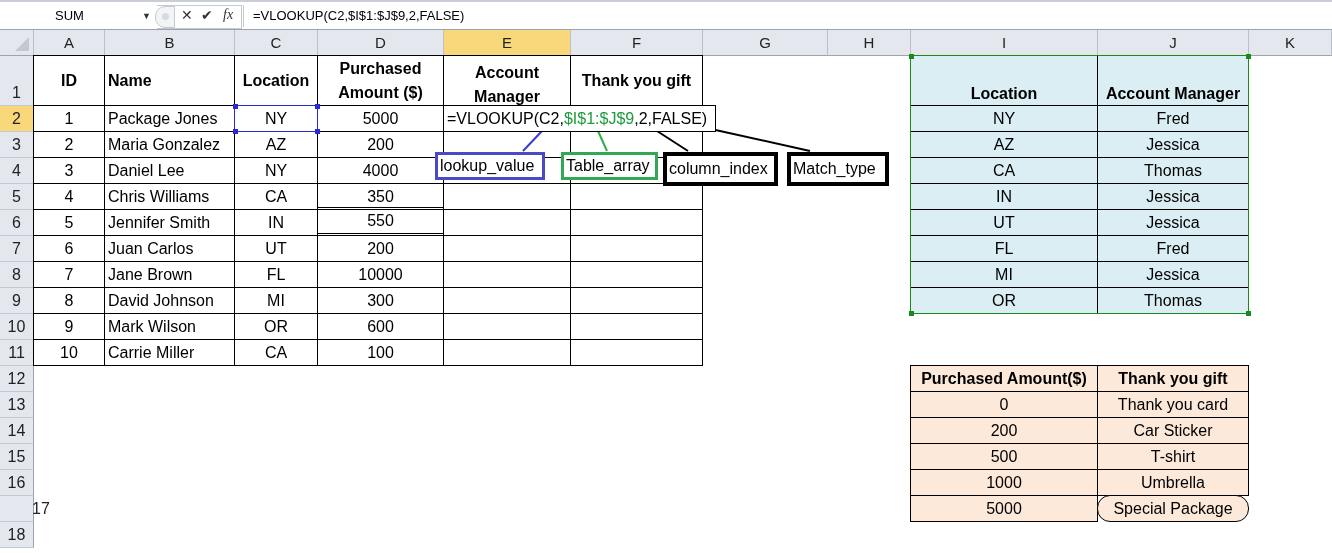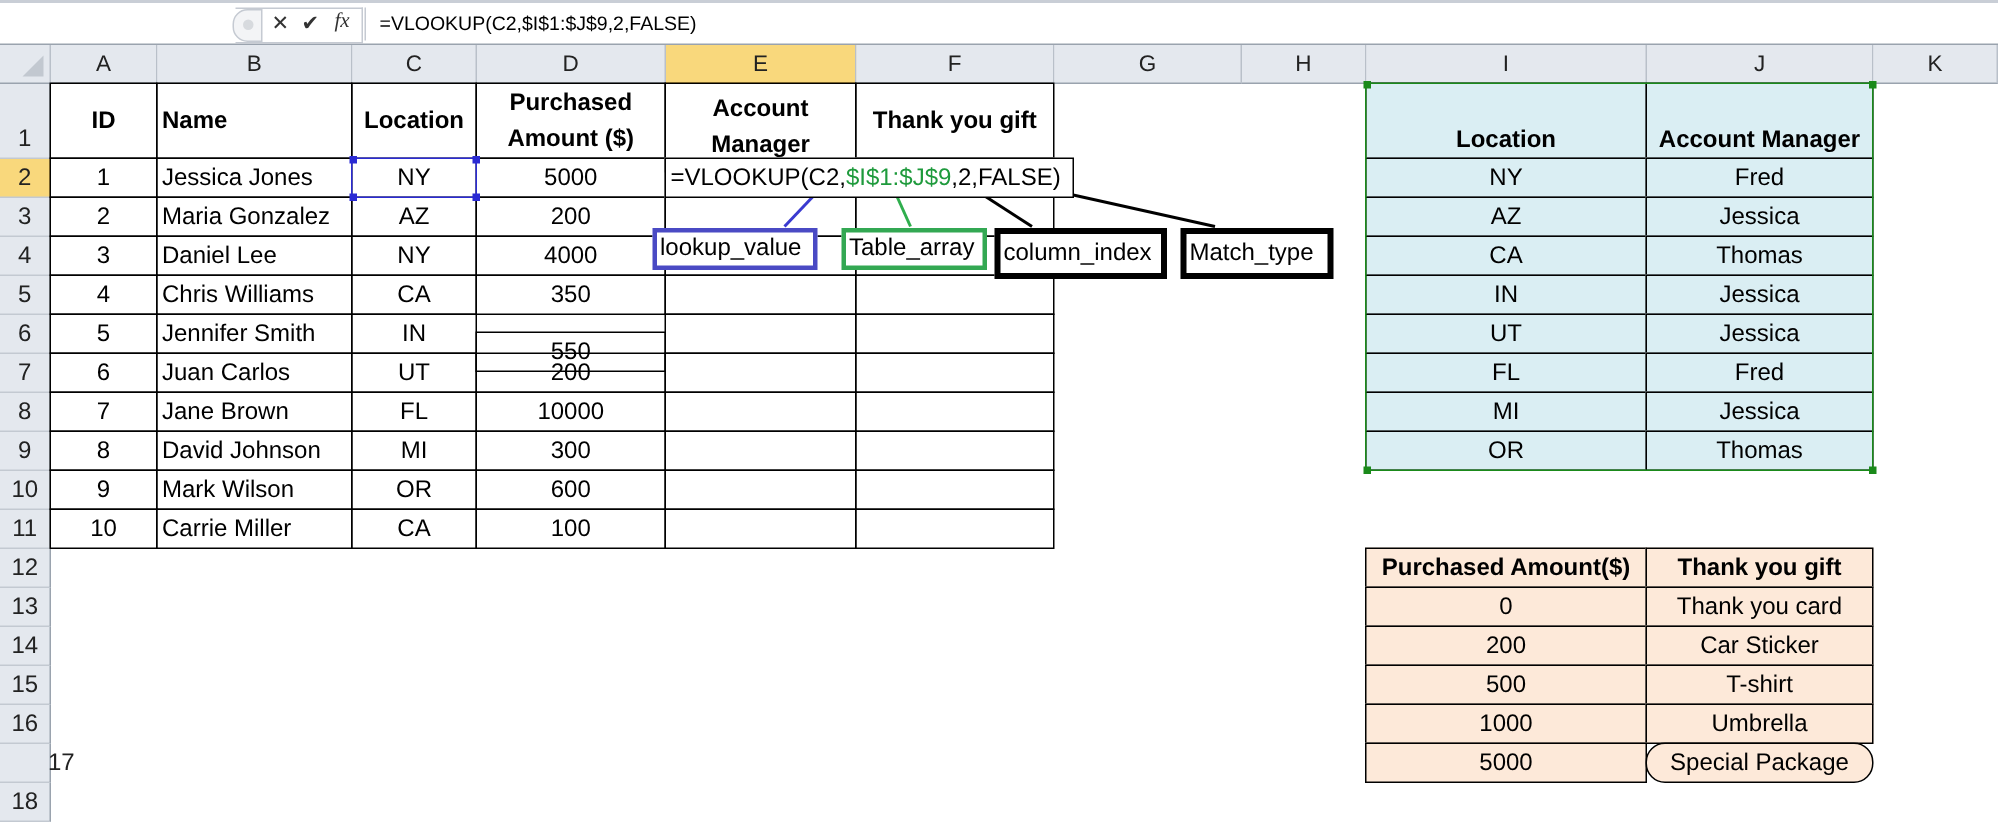--- a/index.html
+++ b/index.html
@@ -38,20 +38,24 @@
   .b { border:1px solid #000; }
   .blue-bg { background:#daeef3; }
   .peach-bg { background:#fde9d9; }
   .ann { position:absolute; box-sizing:border-box; font-size:16px; line-height:22px; padding:0 2px; background:#fff; white-space:nowrap; }
   svg.lines { position:absolute; left:0; top:0; pointer-events:none; }
 </style>
 </head>
 <body>
 
 <div class="fbar">
+  <div class="namebox">
+    <span class="nm">SUM</span>
+    <span class="dd">▼</span>
+  </div>
   <div class="fbtns">
     <div class="circ"></div>
     <span style="left:24px">✕</span>
     <span style="left:44px">✔</span>
     <span style="left:66px;font-style:italic;font-family:'Liberation Serif',serif;">fx</span>
   </div>
   <div class="formula">=VLOOKUP(C2,$I$1:$J$9,2,FALSE)</div>
 </div>
 
 <div class="corner"></div>
@@ -93,21 +97,21 @@
     <div class="cell b bold left" style="left: 104px; width: 131px; top: 55px; height: 51px;">Name</div>
     <div class="cell b bold" style="left: 234px; width: 84px; top: 55px; height: 51px;">Location</div>
     <div class="cell b bold" style="left: 317px; width: 127px; top: 55px; height: 51px;">
       <div style="text-align:center;line-height:24px"><span>Purchased</span><br><span>Amount ($)</span></div>
     </div>
     <div class="cell b bold" style="left: 443px; width: 128px; top: 55px; height: 60px;">
       <div style="text-align:center;line-height:24px"><span>Account</span><br><span>Manager</span></div>
     </div>
     <div class="cell b bold" style="left: 570px; width: 133px; top: 55px; height: 51px;">Thank you gift</div>
     <div class="cell b" style="left: 33px; width: 72px; top: 105px; height: 27px;">1</div>
-    <div class="cell b left" style="left: 104px; width: 131px; top: 105px; height: 27px;">Jessica Jones</div>
+    <div class="cell b left" style="left: 104px; width: 131px; top: 105px; height: 27px;">Package Jones</div>
     <div class="cell b" style="left: 234px; width: 84px; top: 105px; height: 27px; border: 1px solid rgb(42, 42, 212); z-index: 3;">NY</div>
     <div class="cell b" style="left: 317px; width: 127px; top: 105px; height: 27px;">5000</div>
     <div class="cell b" style="left: 570px; width: 133px; top: 105px; height: 27px;"></div>
     <div class="cell b" style="left: 33px; width: 72px; top: 131px; height: 27px;">2</div>
     <div class="cell b left" style="left: 104px; width: 131px; top: 131px; height: 27px;">Maria Gonzalez</div>
     <div class="cell b" style="left: 234px; width: 84px; top: 131px; height: 27px;">AZ</div>
     <div class="cell b" style="left: 317px; width: 127px; top: 131px; height: 27px;">200</div>
     <div class="cell b" style="left: 443px; width: 128px; top: 131px; height: 27px;"></div>
     <div class="cell b" style="left: 570px; width: 133px; top: 131px; height: 27px;"></div>
     <div class="cell b" style="left: 33px; width: 72px; top: 157px; height: 27px;">3</div>
@@ -118,21 +122,21 @@
     <div class="cell b" style="left: 570px; width: 133px; top: 157px; height: 27px;"></div>
     <div class="cell b" style="left: 33px; width: 72px; top: 183px; height: 27px;">4</div>
     <div class="cell b left" style="left: 104px; width: 131px; top: 183px; height: 27px;">Chris Williams</div>
     <div class="cell b" style="left: 234px; width: 84px; top: 183px; height: 27px;">CA</div>
     <div class="cell b" style="left: 317px; width: 127px; top: 183px; height: 27px;">350</div>
     <div class="cell b" style="left: 443px; width: 128px; top: 183px; height: 27px;"></div>
     <div class="cell b" style="left: 570px; width: 133px; top: 183px; height: 27px;"></div>
     <div class="cell b" style="left: 33px; width: 72px; top: 209px; height: 27px;">5</div>
     <div class="cell b left" style="left: 104px; width: 131px; top: 209px; height: 27px;">Jennifer Smith</div>
     <div class="cell b" style="left: 234px; width: 84px; top: 209px; height: 27px;">IN</div>
-    <div class="cell b" style="left: 317px; width: 127px; top: 221px; height: 27px;">550</div>
+    <div class="cell b" style="left: 317px; width: 127px; top: 207px; height: 27px;">550</div>
     <div class="cell b" style="left: 443px; width: 128px; top: 209px; height: 27px;"></div>
     <div class="cell b" style="left: 570px; width: 133px; top: 209px; height: 27px;"></div>
     <div class="cell b" style="left: 33px; width: 72px; top: 235px; height: 27px;">6</div>
     <div class="cell b left" style="left: 104px; width: 131px; top: 235px; height: 27px;">Juan Carlos</div>
     <div class="cell b" style="left: 234px; width: 84px; top: 235px; height: 27px;">UT</div>
     <div class="cell b" style="left: 317px; width: 127px; top: 235px; height: 27px;">200</div>
     <div class="cell b" style="left: 443px; width: 128px; top: 235px; height: 27px;"></div>
     <div class="cell b" style="left: 570px; width: 133px; top: 235px; height: 27px;"></div>
     <div class="cell b" style="left: 33px; width: 72px; top: 261px; height: 27px;">7</div>
     <div class="cell b left" style="left: 104px; width: 131px; top: 261px; height: 27px;">Jane Brown</div>

